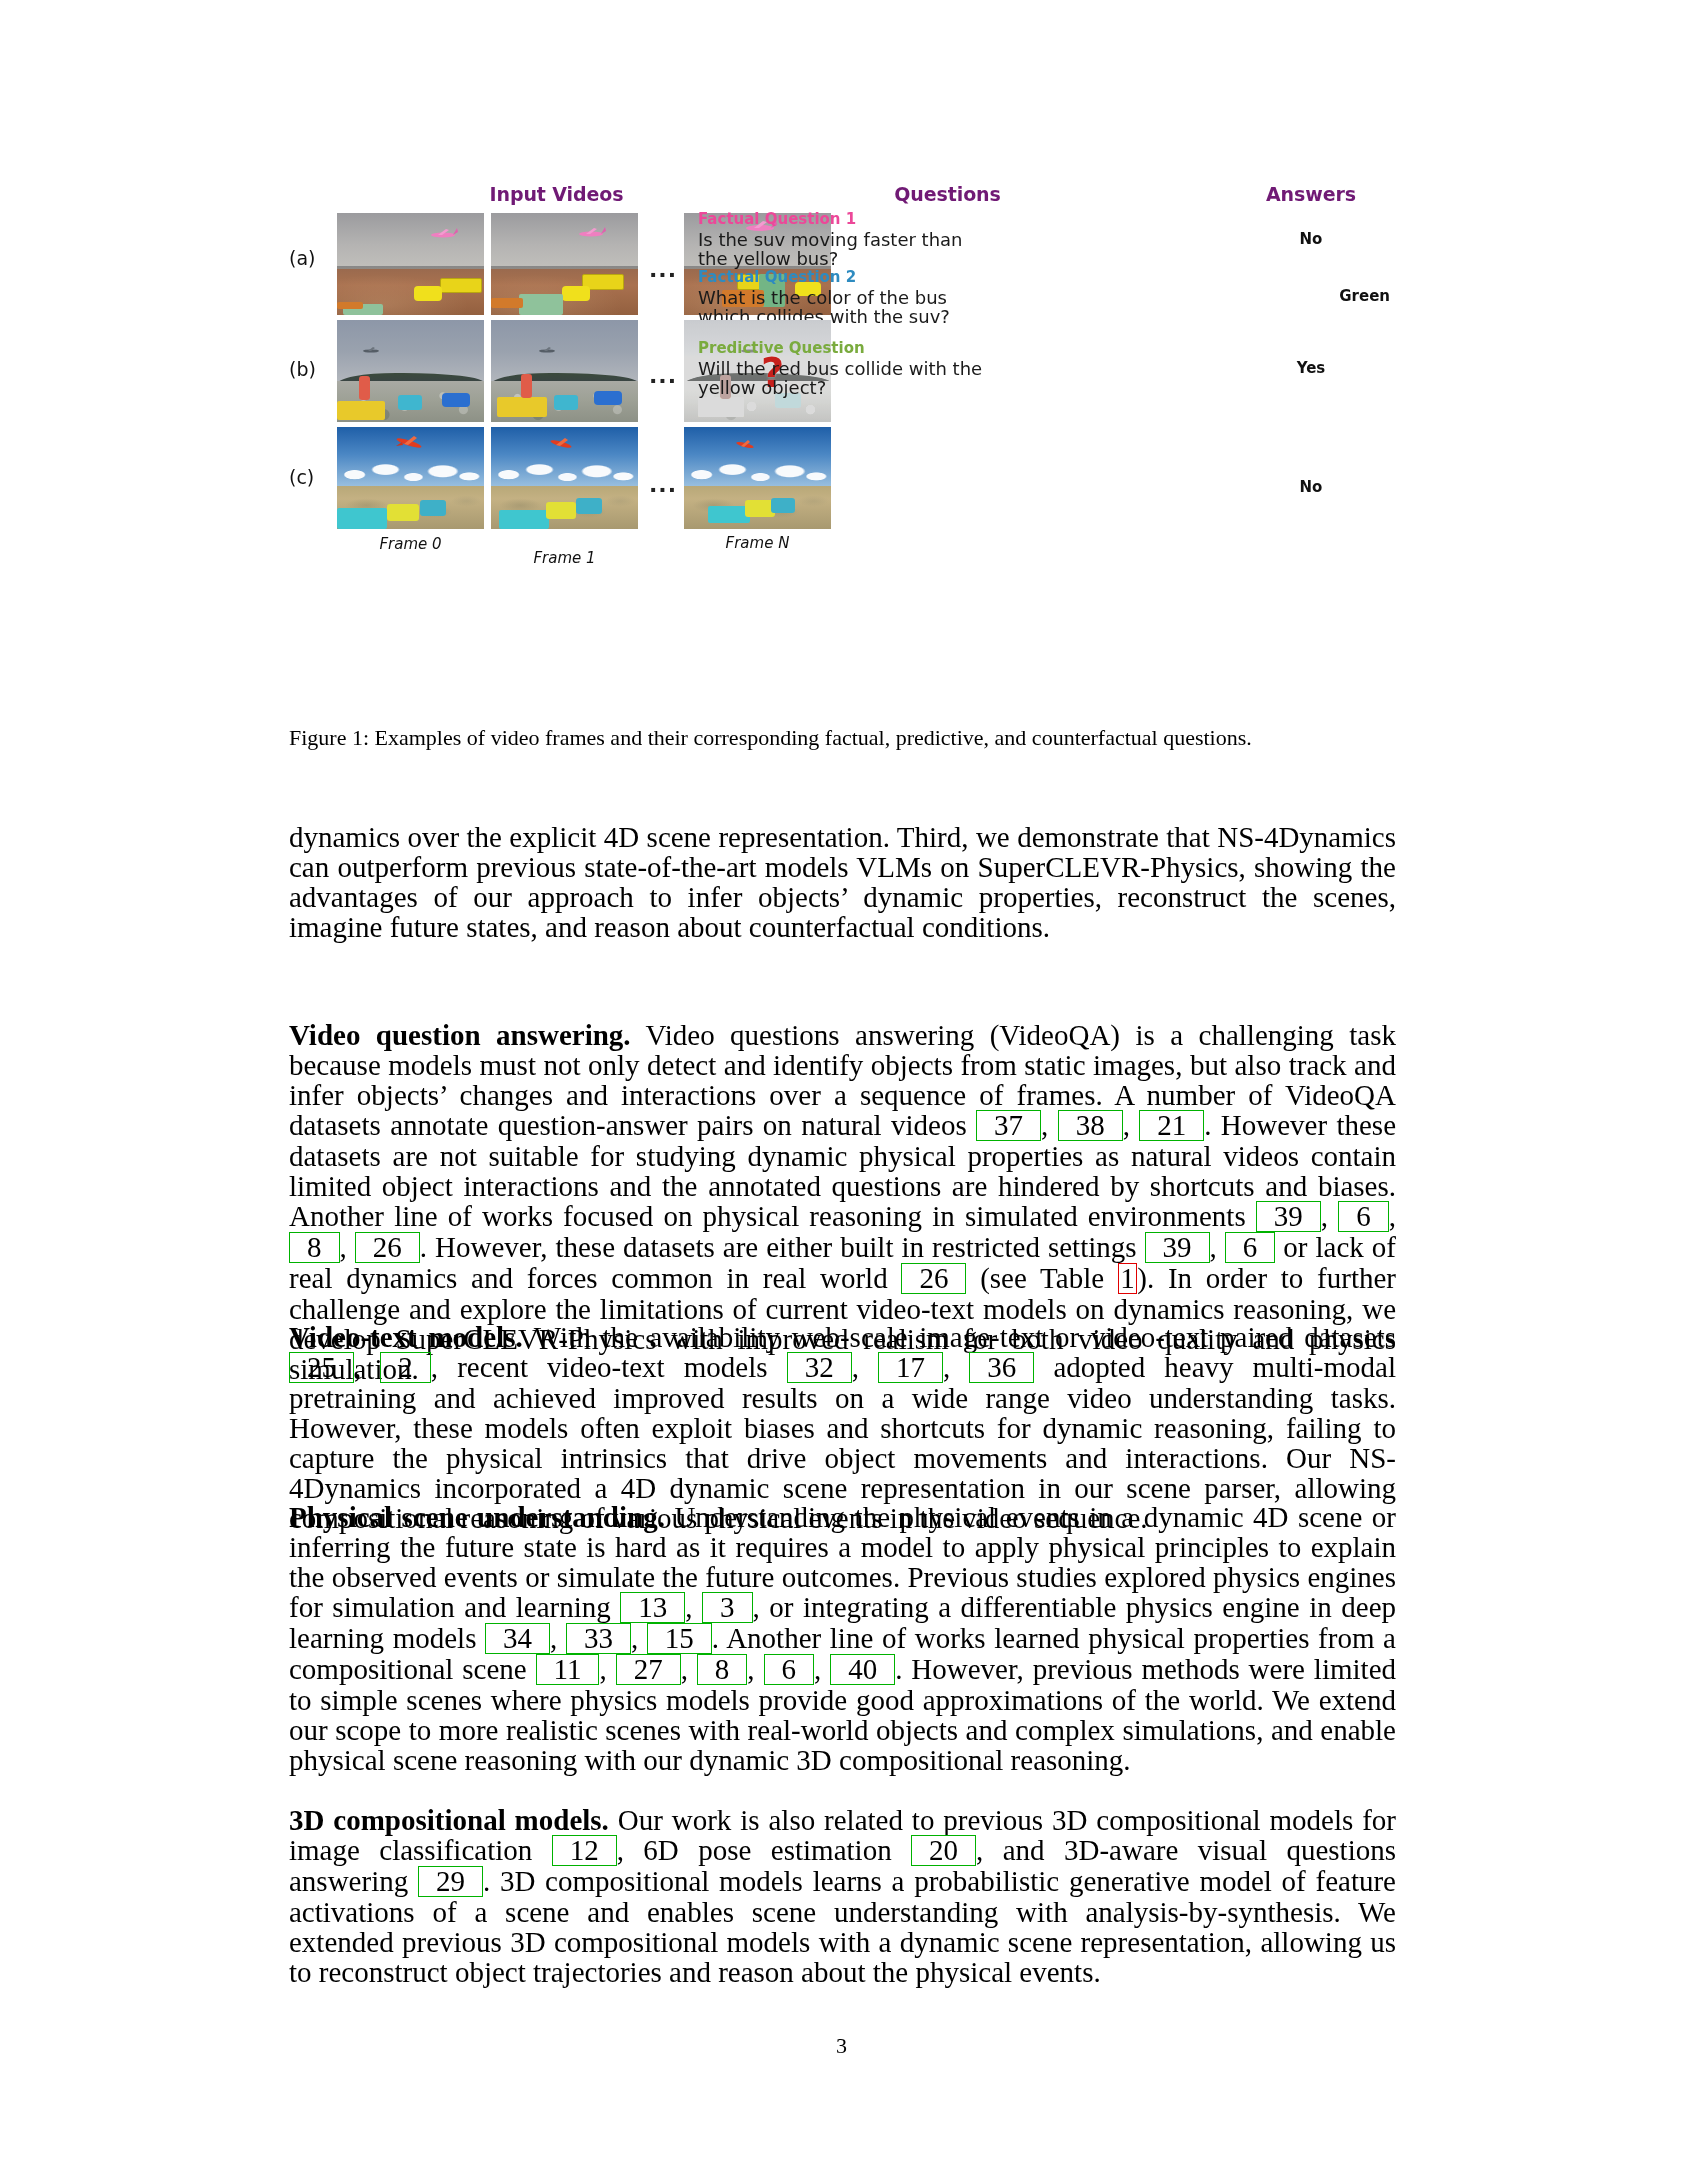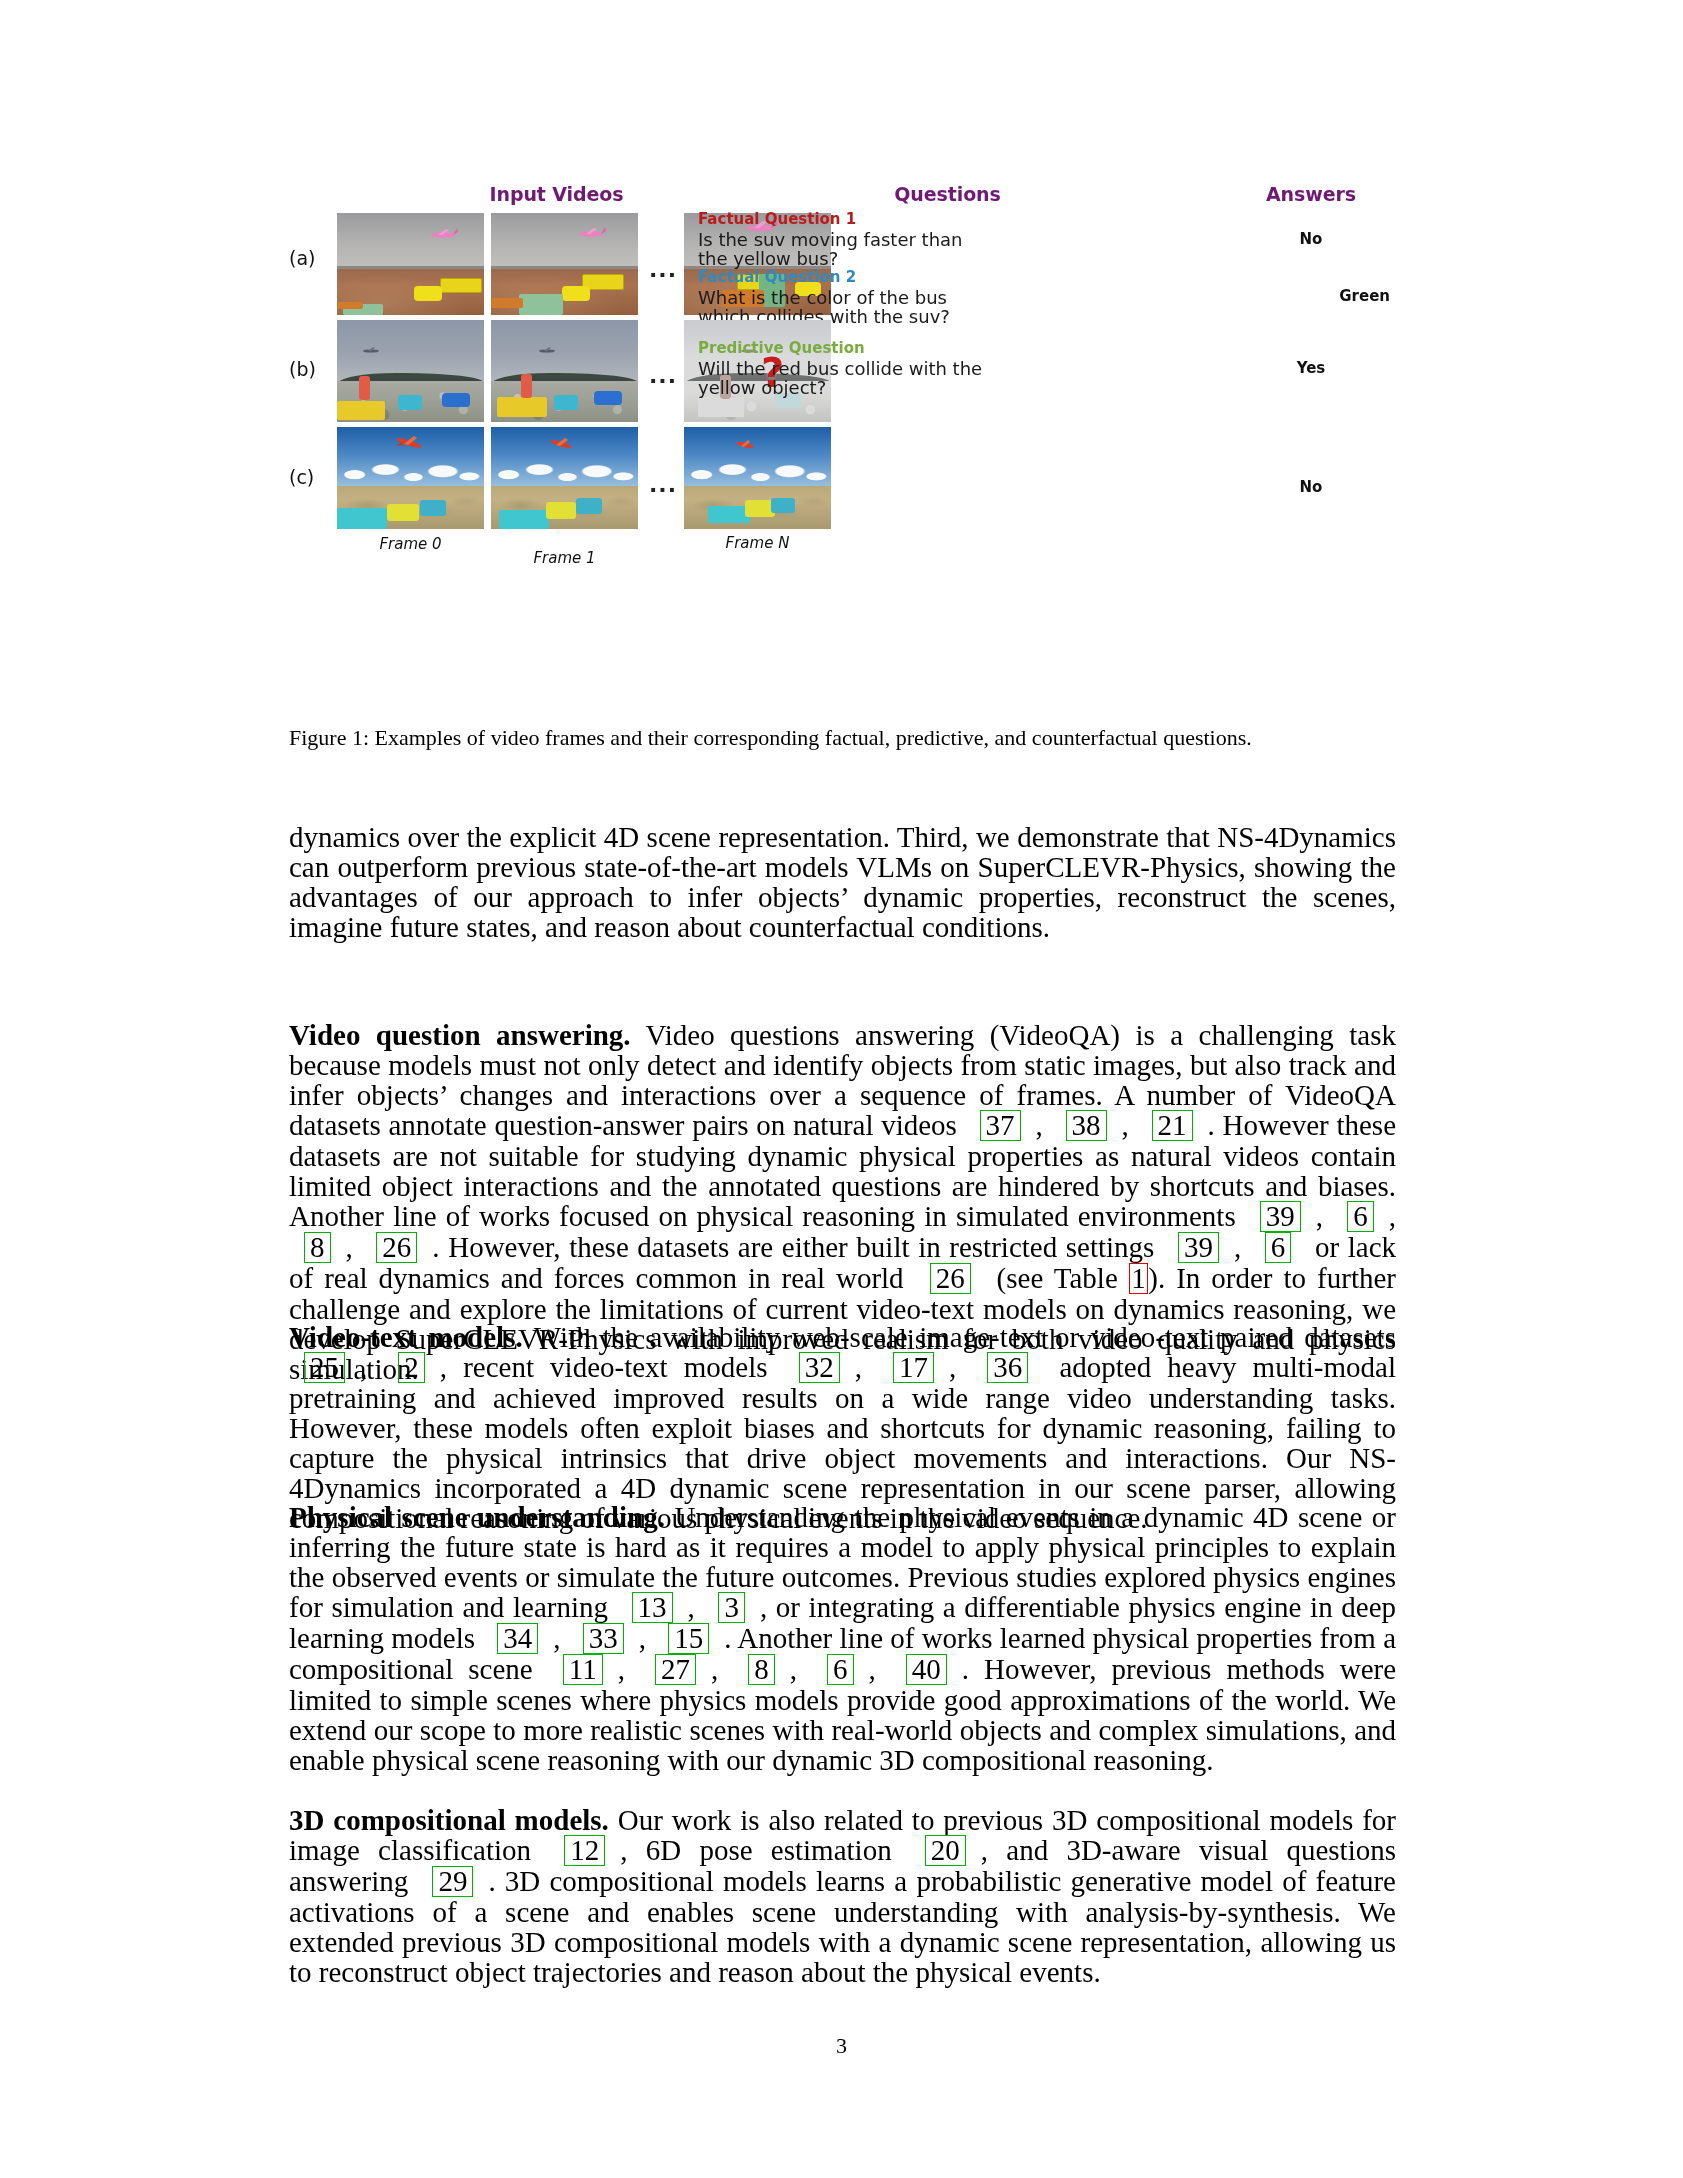--- a/index.html
+++ b/index.html
@@ -197,22 +197,22 @@
     line-height: 34px;
   }
   .sec-head .num { display: inline-block; width: 46px; }
 
   .lead { font-weight: bold; }
 
   
   .cite {
     border: 1.6px solid #00b200;
     color: #000;
-    padding: 0 5px;
-    margin: 0 15px;
+    padding: 0 17px;
+    margin: 0 0;
     line-height: 1;
     display: inline-block;
   }
   .ref {
     border: 1.6px solid #e00000;
     color: #000;
     padding: 0 1px;
     margin: 0 0.5px;
     line-height: 1;
     display: inline-block;
@@ -289,21 +289,21 @@
             <path d="M28 9 L33 1 L34 6 Z" fill="#e060ae"></path>
           </svg>
           <div class="veh" style="left:53px; top:61px; width:44px; height:14px; background:#e8d419; border:1px solid #b9a70f;"></div>
           <div class="veh" style="left:111px; top:69px; width:26px; height:14px; background:#f0e01c; border-radius:4px;"></div>
           <div class="veh" style="left:75px; top:61px; width:26px; height:33px; background:#73b585;"></div>
           <div class="veh" style="left:38px; top:77px; width:42px; height:17px; background:#d27a2b;"></div>
         </div>
       </div>
 
       <div class="q-block" style="top:-4px;">
-        <p class="q-label" style="color:#b91c1c;">Factual Question 1</p>
+        <p class="q-label" style="color:#ec4899;">Factual Question 1</p>
         <p class="q-text">Is the suv moving faster than the yellow bus?</p>
       </div>
       <div class="ans" style="top:17px;">No</div>
 
       <div class="q-block" style="top:54px;">
         <p class="q-label" style="color:#2e8bc0;">Factual Question 2</p>
         <p class="q-text">What is the color of the bus which collides with the suv?</p>
       </div>
       <div class="ans" style="top:74px;text-align:right;">Green</div>
 

